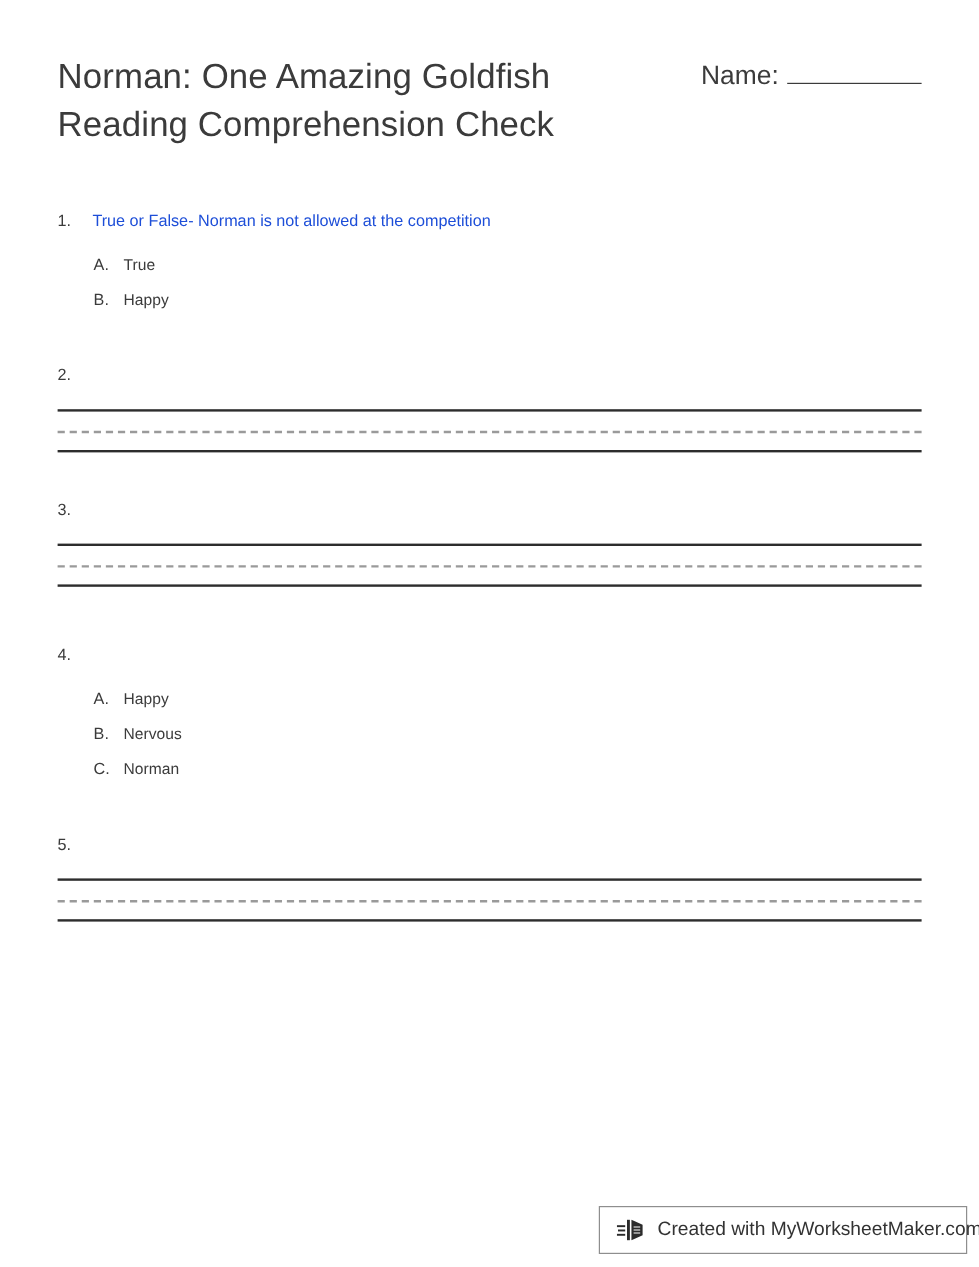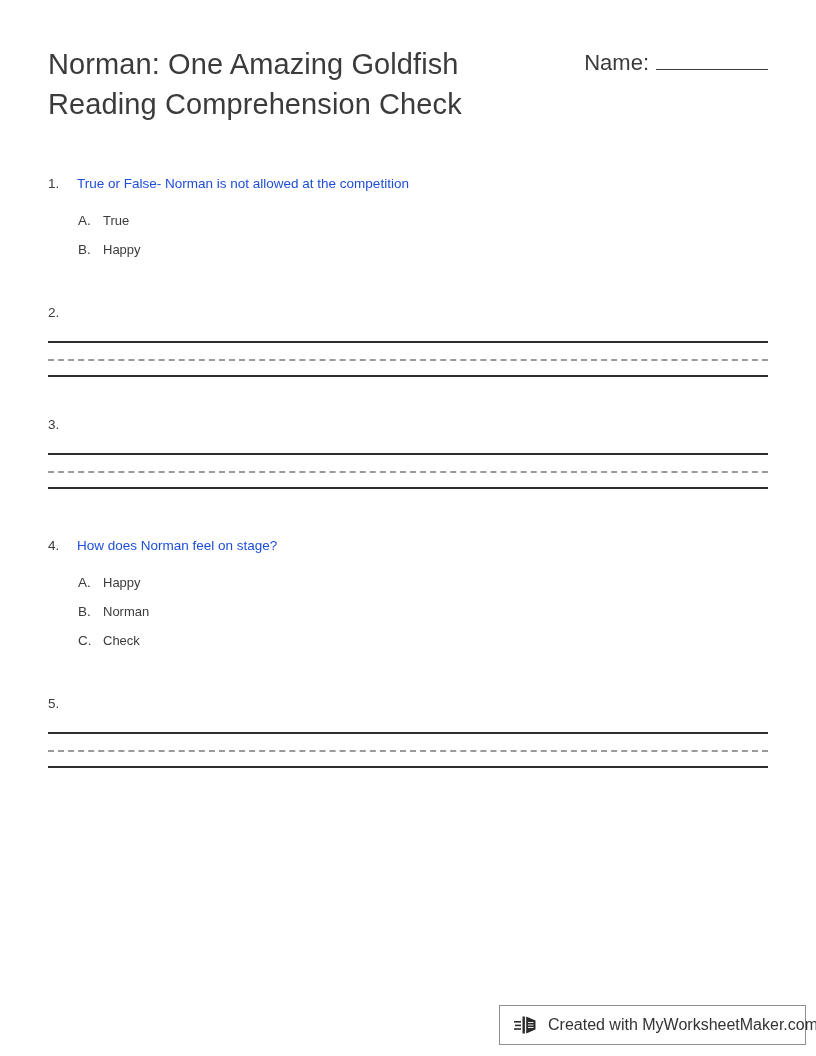--- a/index.html
+++ b/index.html
@@ -228,34 +228,33 @@
         <div class="line-dashed"></div>
         <div class="line-solid-bottom"></div>
       </div>
     </div>
 
     <div class="gap-lg"></div>
 
     <div class="q-item">
       <div class="q-row">
         <span class="q-num">4.</span>
-        <span class="q-text">How does Norman feel on stage?</span>
       </div>
       <div class="choices">
         <div class="choice-row">
           <span class="choice-letter">A.</span>
           <span class="choice-text">Happy</span>
         </div>
         <div class="choice-row">
           <span class="choice-letter">B.</span>
+          <span class="choice-text">Nervous</span>
+        </div>
+        <div class="choice-row">
+          <span class="choice-letter">C.</span>
           <span class="choice-text">Norman</span>
-        </div>
-        <div class="choice-row">
-          <span class="choice-letter">C.</span>
-          <span class="choice-text">Check</span>
         </div>
       </div>
     </div>
 
     <div class="gap-md"></div>
 
     <div class="q-item">
       <div class="q-row">
         <span class="q-num">5.</span>
       </div>

